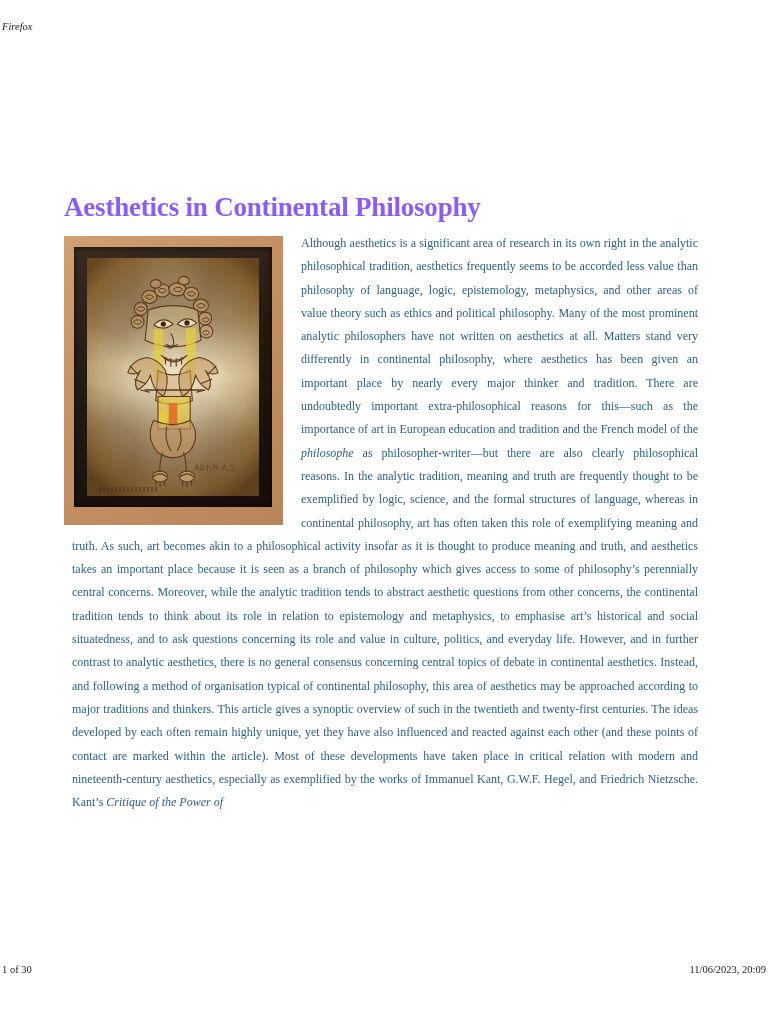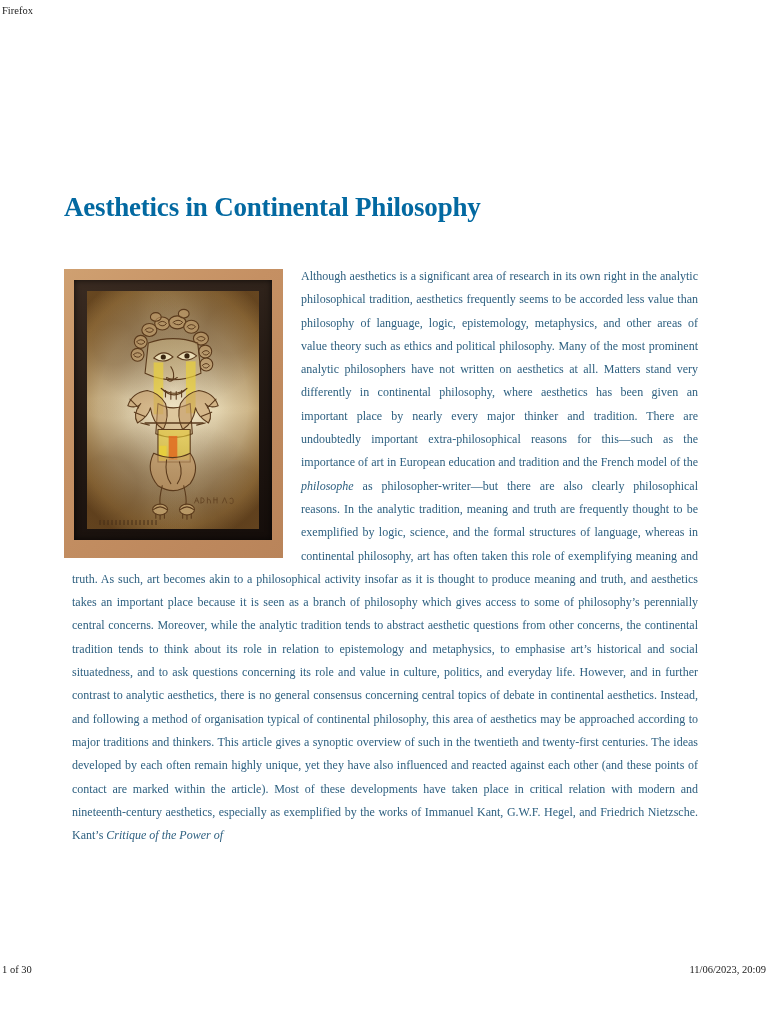--- a/index.html
+++ b/index.html
@@ -20,21 +20,21 @@
   .print-footer {
     position: absolute;
     left: 0;
     width: 768px;
     height: 16px;
     font-family: "Liberation Serif", "DejaVu Serif", serif;
     font-size: 10.5px;
     color: #222222;
     line-height: 16px;
   }
-  .print-header { top: 3px; }
+  .print-header { top: 19px; font-style: italic; }
   .print-footer { top: 962px; }
 
   .print-header .left,
   .print-footer .left {
     position: absolute;
     left: 2px;
     white-space: nowrap;
   }
   .print-header .right,
   .print-footer .right {
@@ -48,23 +48,23 @@
     position: absolute;
     left: 64px;
     top: 190px;
     width: 642px;
   }
 
   .article-title {
     font-family: "Liberation Serif", "DejaVu Serif", serif;
     font-size: 27px;
     font-weight: bold;
-    color: #0369a1;
+    color: #8b5cf6;
     letter-spacing: -0.2px;
-    margin: 0 0 41px 0;
+    margin: 0 0 8px 0;
     line-height: 34px;
   }
 
   
   .figure {
     float: left;
     width: 219px;
     height: 289px;
     margin: 4px 18px 6px 0;
     position: relative;

